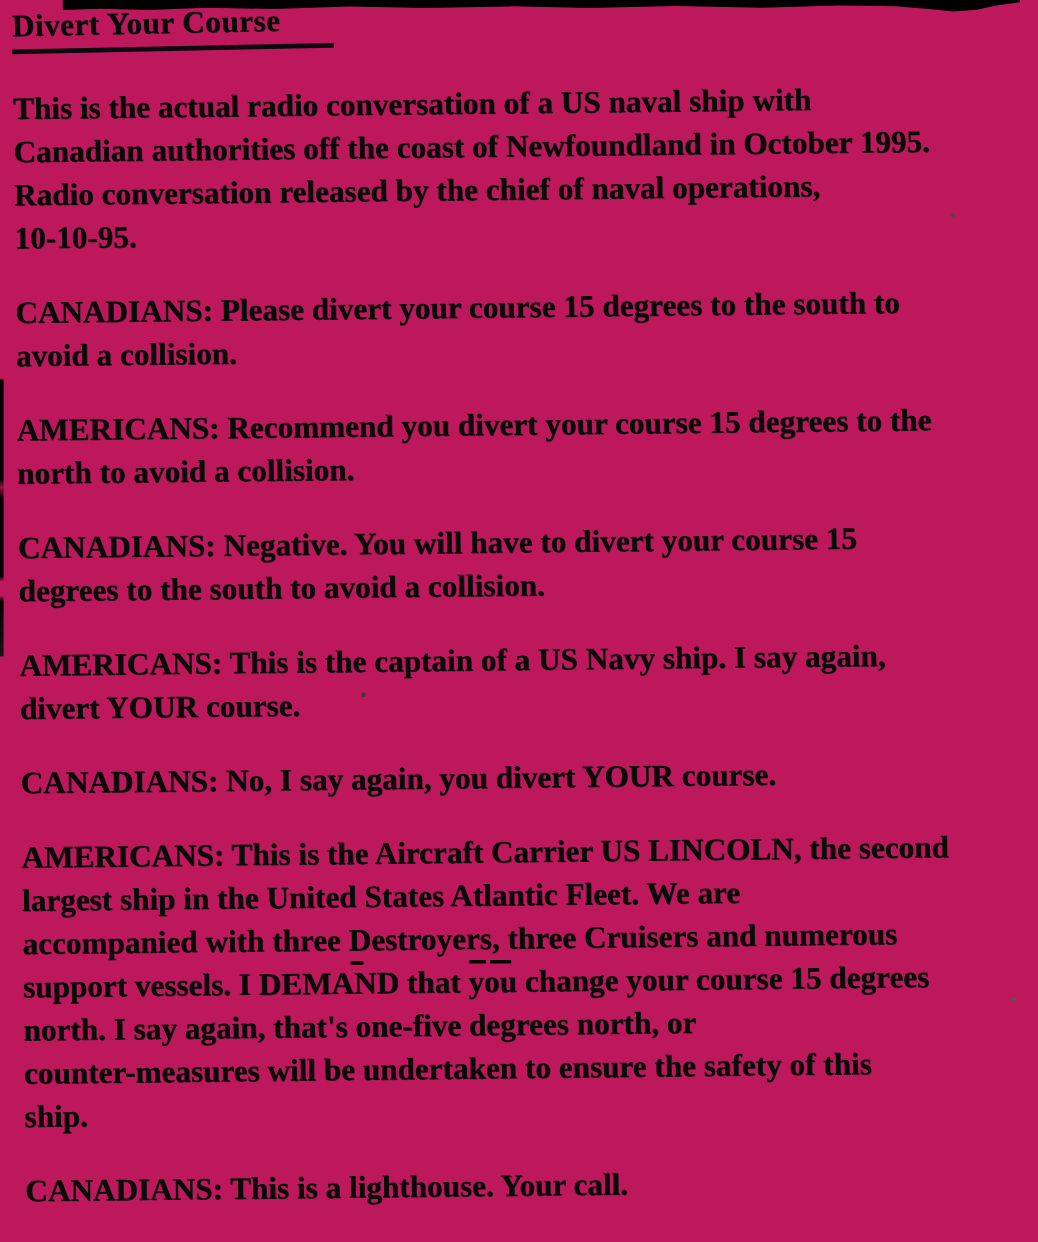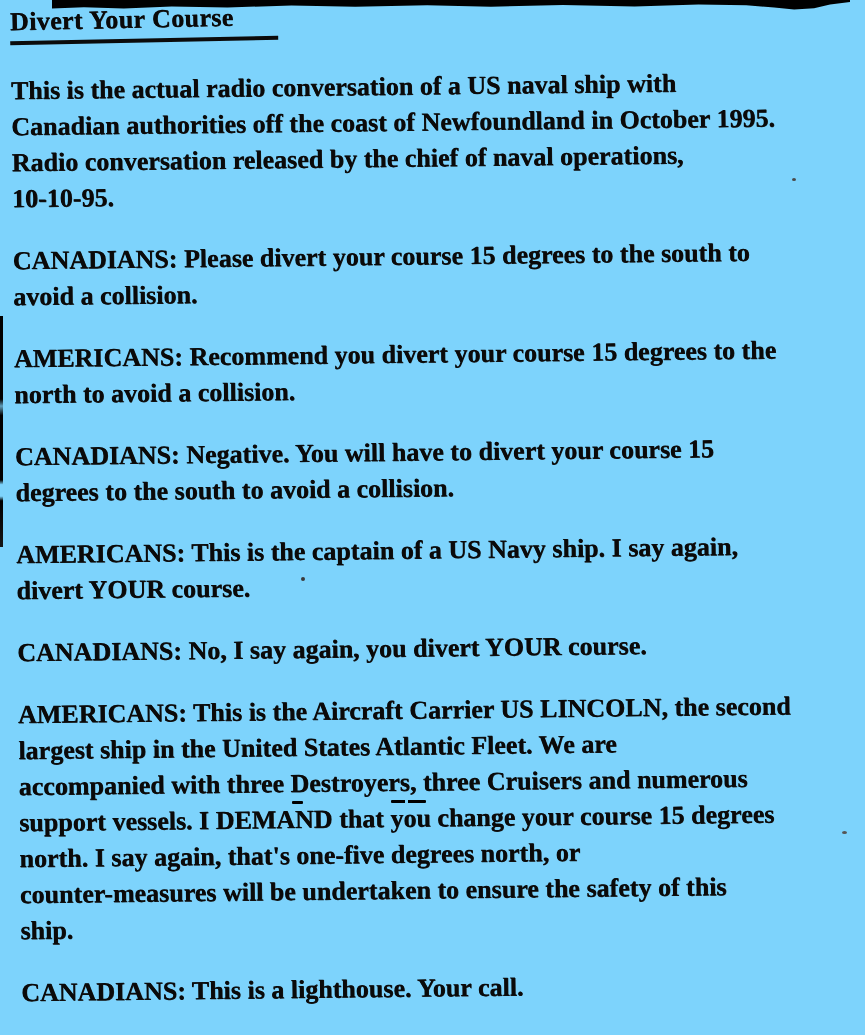--- a/index.html
+++ b/index.html
@@ -5,21 +5,21 @@
   html, body { margin: 0; padding: 0; }
   body {
     width: 865px; height: 1035px;
     background: #fdfdfd;
     overflow: hidden;
     position: relative;
     font-family: "Liberation Serif", "DejaVu Serif", serif;
   }
   .page {
     position: absolute; inset: 0;
-    background: #7dd3fc;
+    background: #be185d;
     padding-left: 30px;
   }
   
   .artifact { position: absolute; background: #000; }
   .top-bar {
     left: 52px; top: 0; width: 798px; height: 12px;
     clip-path: polygon(
       0% 0%, 100% 0%, 100% 16%, 97.5% 38%, 95.5% 68%, 93% 80%, 90.5% 62%,
       87% 44%, 81% 38%, 73% 54%, 64% 42%, 55% 56%, 47% 44%, 38% 56%,
       30% 46%, 22% 62%, 15% 54%, 9% 70%, 4% 60%, 0% 70%);

